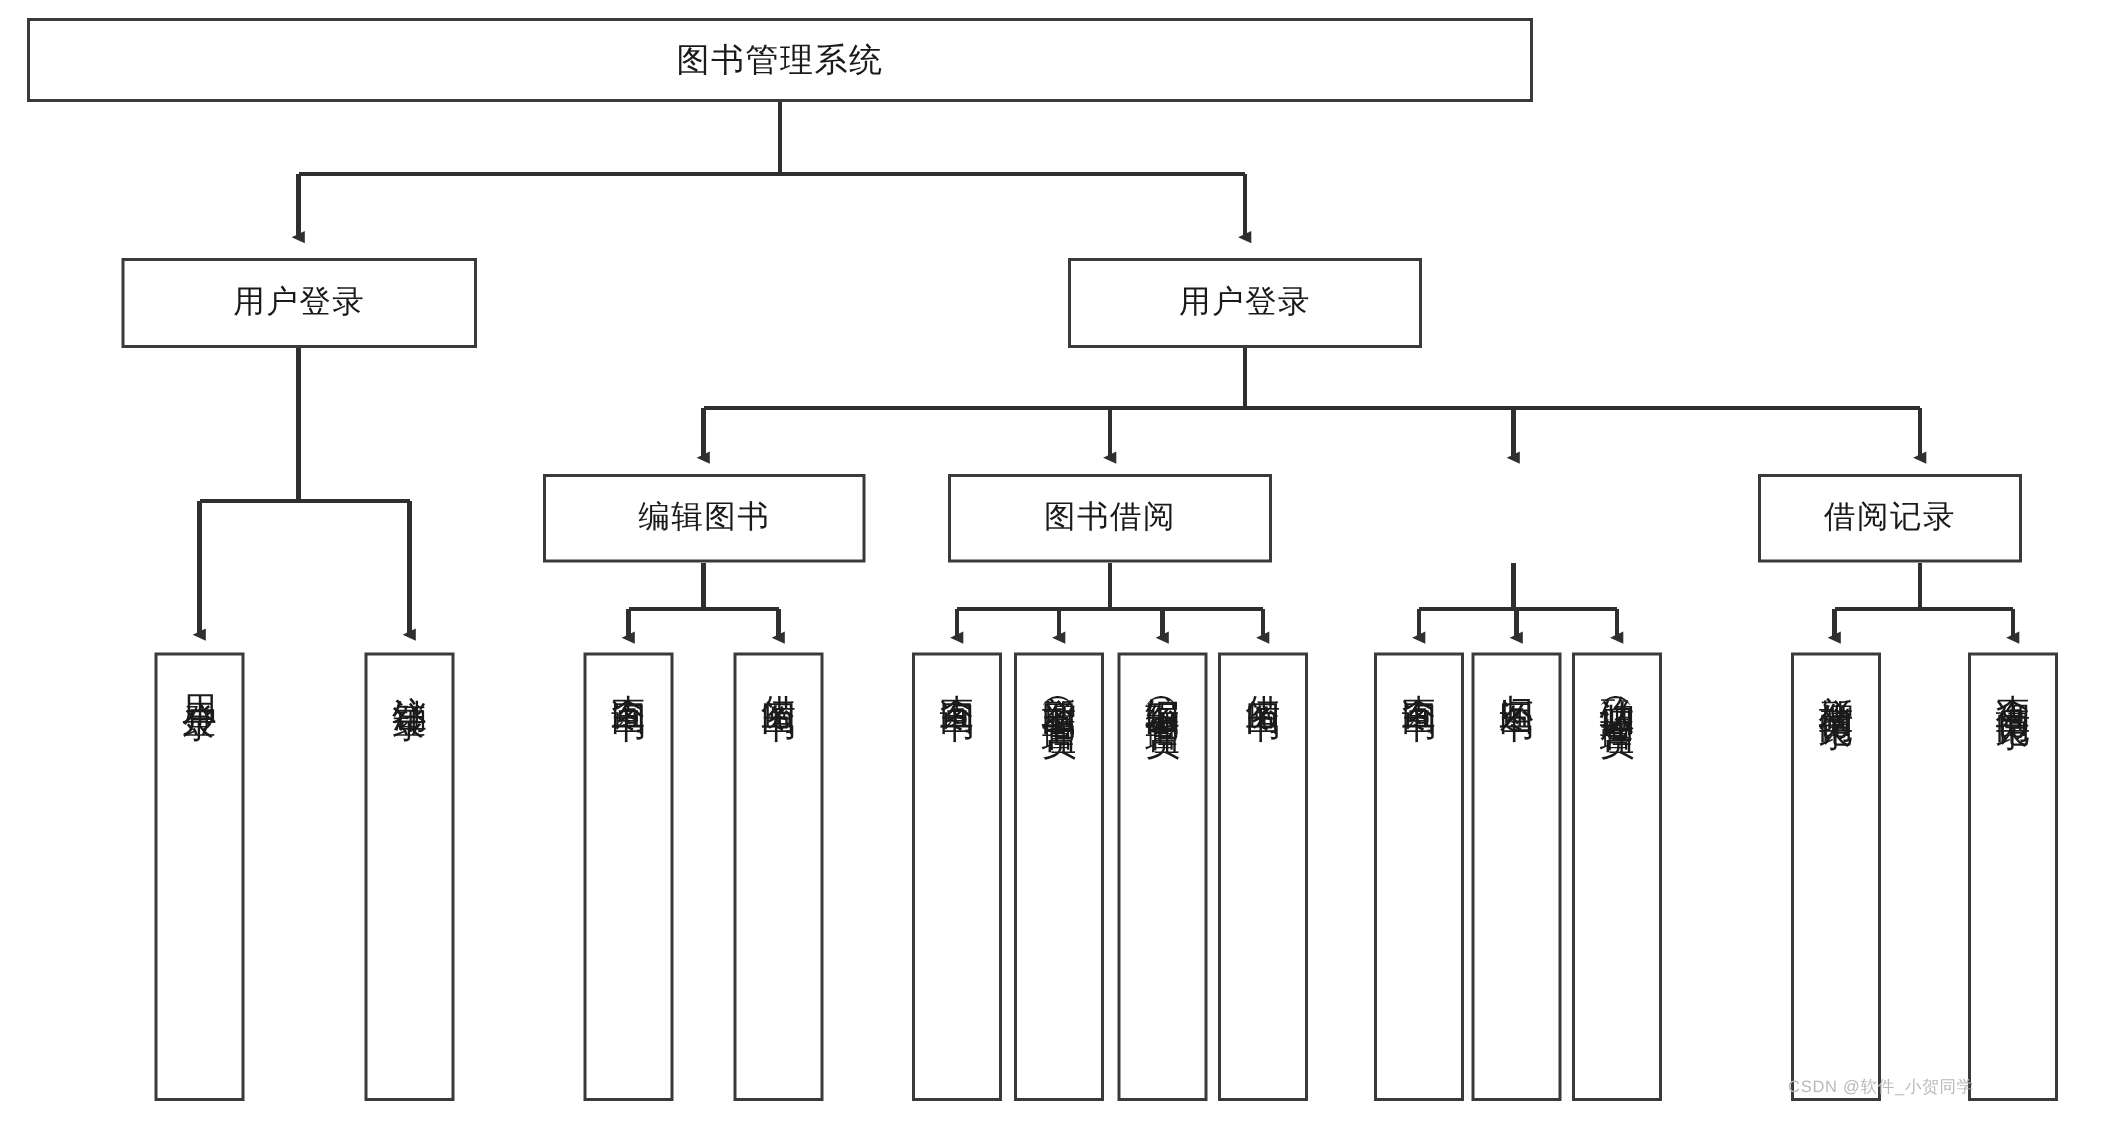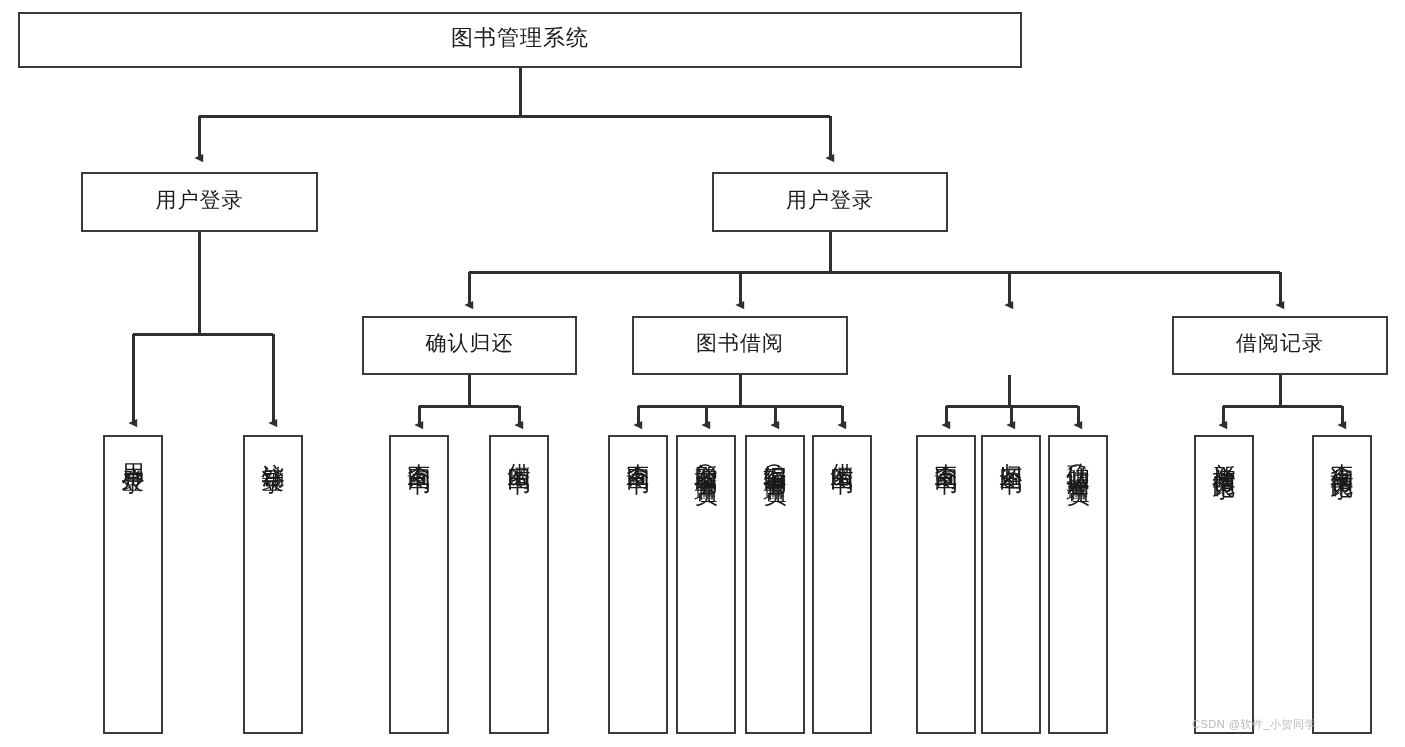--- a/index.html
+++ b/index.html
@@ -38,21 +38,20 @@
   }
   .node .label {
     display: block;
     line-height: 1.28;
     letter-spacing: 1px;
   }
   
   .node.horiz .label {
     font-size: 21px;
     white-space: nowrap;
-    font-family: Liberation Mono, monospace;
   }
   .node.root .label {
     font-size: 22px;
   }
   
   .node.vert {
     align-items: flex-start;
     justify-content: center;
     padding-top: 8px;
   }
@@ -135,26 +134,26 @@
   </div>
 
   <div class="node horiz" style="left:81px; top:172px; width:237px; height:60px;">
     <span class="label">用户登录</span>
   </div>
   <div class="node horiz" style="left:712px; top:172px; width:236px; height:60px;">
     <span class="label">用户登录</span>
   </div>
 
   <div class="node horiz" style="left:362px; top:316px; width:215px; height:59px;">
-    <span class="label">确认归还</span>
+    <span class="label">编辑图书</span>
   </div>
   <div class="node horiz" style="left:632px; top:316px; width:216px; height:59px;">
     <span class="label">图书借阅</span>
   </div>
-  <div class="node horiz" style="left:1172px; top:316px; width:216px; height:59px;">
+  <div class="node horiz" style="left:1172px; top:316px; width:176px; height:59px;">
     <span class="label">借阅记录</span>
   </div>
 
   <div class="node vert" style="left:103px; top:435px; width:60px; height:299px;">
     <span class="label">用户登录</span>
   </div>
   <div class="node vert" style="left:243px; top:435px; width:60px; height:299px;">
     <span class="label">注销登录</span>
   </div>
 

